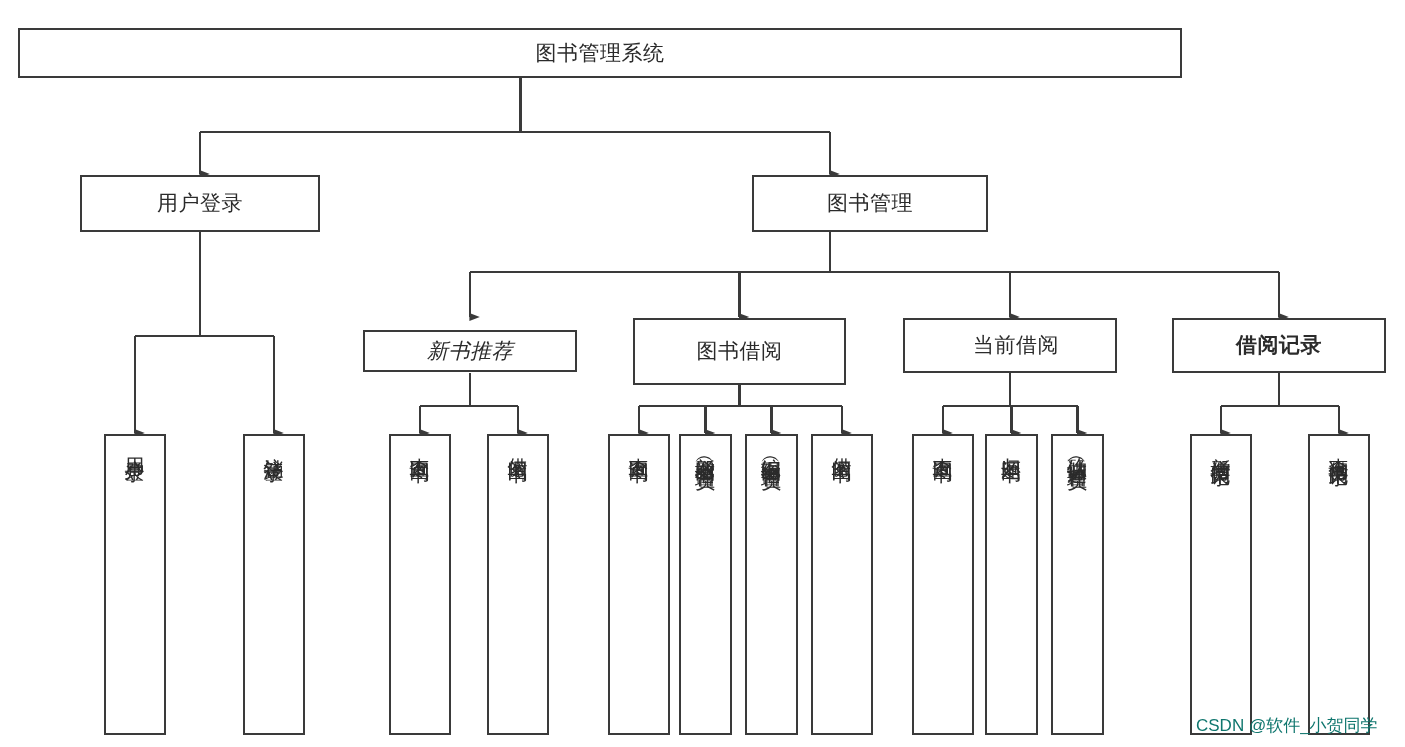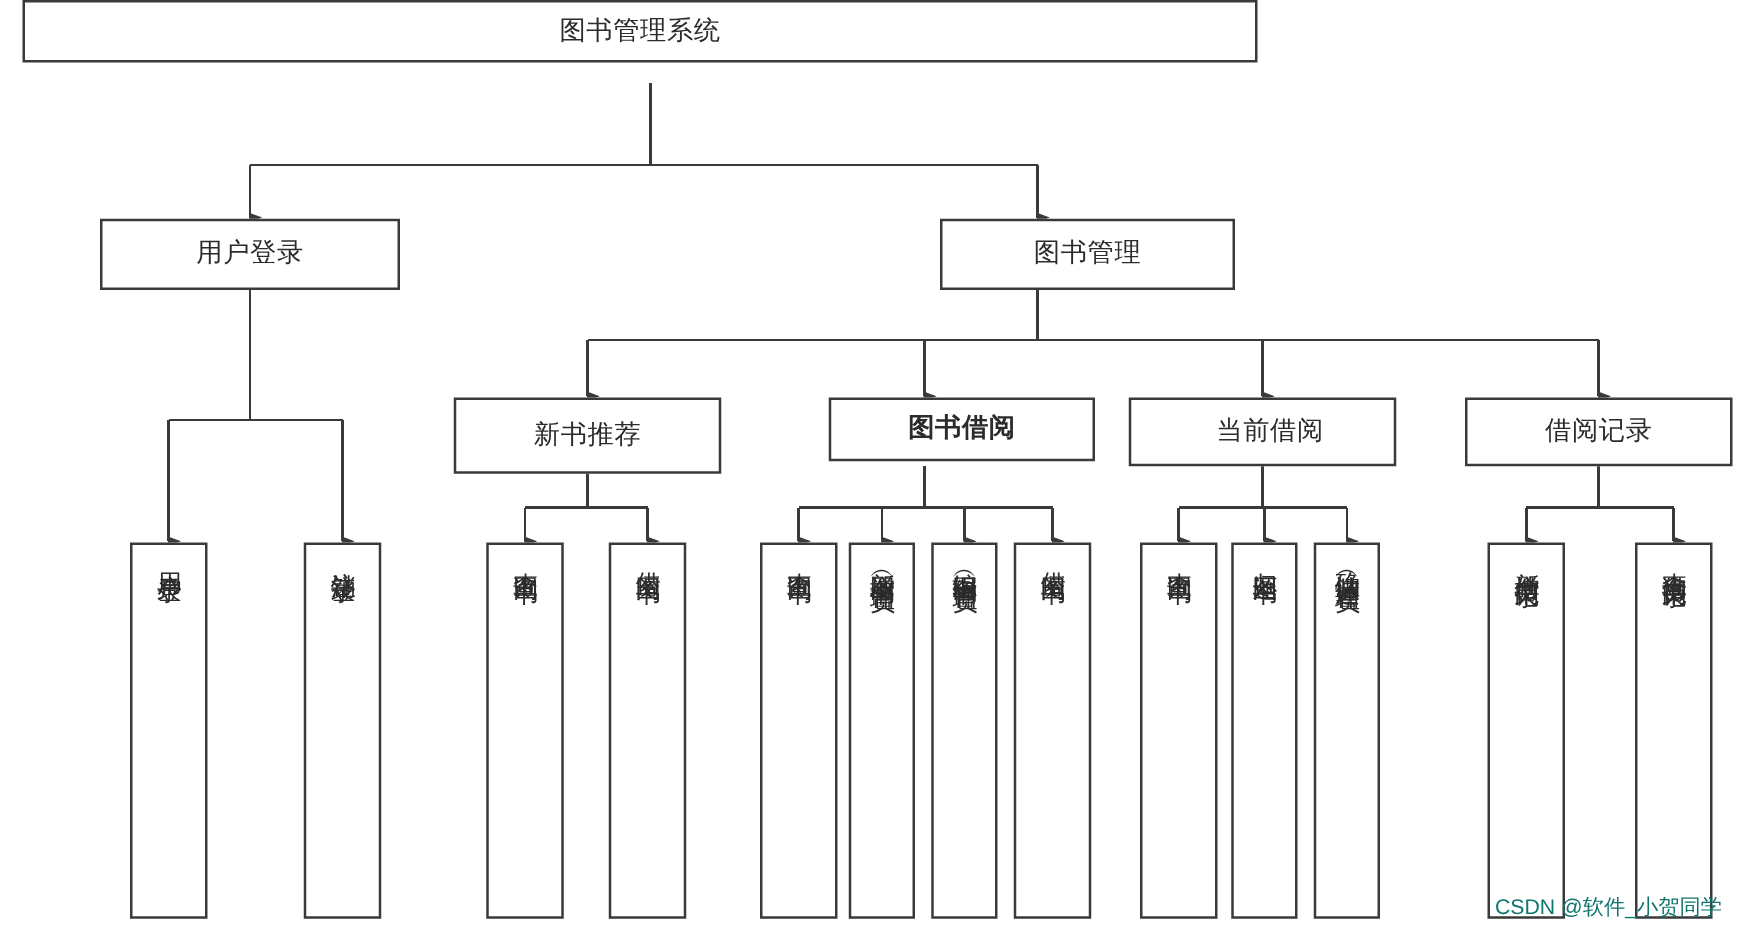--- a/index.html
+++ b/index.html
@@ -108,39 +108,39 @@
         <line x1="943" y1="406" x2="943" y2="433" stroke="#3a3a3a" stroke-width="2.2" shape-rendering="crispEdges" marker-end="url(#arrowhead)"></line>
         <line x1="1011.5" y1="406" x2="1011.5" y2="433" stroke="#3a3a3a" stroke-width="2.2" shape-rendering="crispEdges" marker-end="url(#arrowhead)"></line>
         <line x1="1077.5" y1="406" x2="1077.5" y2="433" stroke="#3a3a3a" stroke-width="2.2" shape-rendering="crispEdges" marker-end="url(#arrowhead)"></line>
         <line x1="1279" y1="373" x2="1279" y2="406" stroke="#3a3a3a" stroke-width="2.2" shape-rendering="crispEdges"></line>
         <line x1="1221" y1="406" x2="1339" y2="406" stroke="#3a3a3a" stroke-width="2.2" shape-rendering="crispEdges"></line>
         <line x1="1221" y1="406" x2="1221" y2="433" stroke="#3a3a3a" stroke-width="2.2" shape-rendering="crispEdges" marker-end="url(#arrowhead)"></line>
         <line x1="1339" y1="406" x2="1339" y2="433" stroke="#3a3a3a" stroke-width="2.2" shape-rendering="crispEdges" marker-end="url(#arrowhead)"></line>
       </g>
   </svg>
   <div id="nodes-layer">
-      <div class="node-box root" style="left: 18px; top: 0; width: 988px; height: 50px;">
+      <div class="node-box root" style="left: 18px; top: 28px; width: 1164px; height: 50px;">
         <span class="node-label">图书管理系统</span>
       </div>
       <div class="node-box" style="left: 80px; top: 175px; width: 240px; height: 57px;">
         <span class="node-label">用户登录</span>
       </div>
       <div class="node-box" style="left: 752px; top: 175px; width: 236px; height: 57px;">
         <span class="node-label">图书管理</span>
       </div>
-      <div class="node-box" style="left: 363px; top: 318px; width: 214px; height: 61px;">
+      <div class="node-box" style="left: 363px; top: 330px; width: 214px; height: 42px; font-style: italic;">
         <span class="node-label">新书推荐</span>
       </div>
-      <div class="node-box" style="left: 663px; top: 318px; width: 213px; height: 51px; font-weight: bold;">
+      <div class="node-box" style="left: 633px; top: 318px; width: 213px; height: 67px;">
         <span class="node-label">图书借阅</span>
       </div>
       <div class="node-box" style="left: 903px; top: 318px; width: 214px; height: 55px; padding-left: 12px;">
         <span class="node-label">当前借阅</span>
       </div>
-      <div class="node-box" style="left: 1172px; top: 318px; width: 214px; height: 55px;">
+      <div class="node-box" style="left: 1172px; top: 318px; width: 214px; height: 55px; font-weight: bold;">
         <span class="node-label">借阅记录</span>
       </div>
       <div class="node-box vertical" style="left: 104px; top: 434px; width: 62px; height: 301px;">
         <span class="node-label">用户登录</span>
       </div>
       <div class="node-box vertical" style="left: 243px; top: 434px; width: 62px; height: 301px;">
         <span class="node-label">注销登录</span>
       </div>
       <div class="node-box vertical" style="left: 389px; top: 434px; width: 62px; height: 301px;">
         <span class="node-label">查询图书</span>

